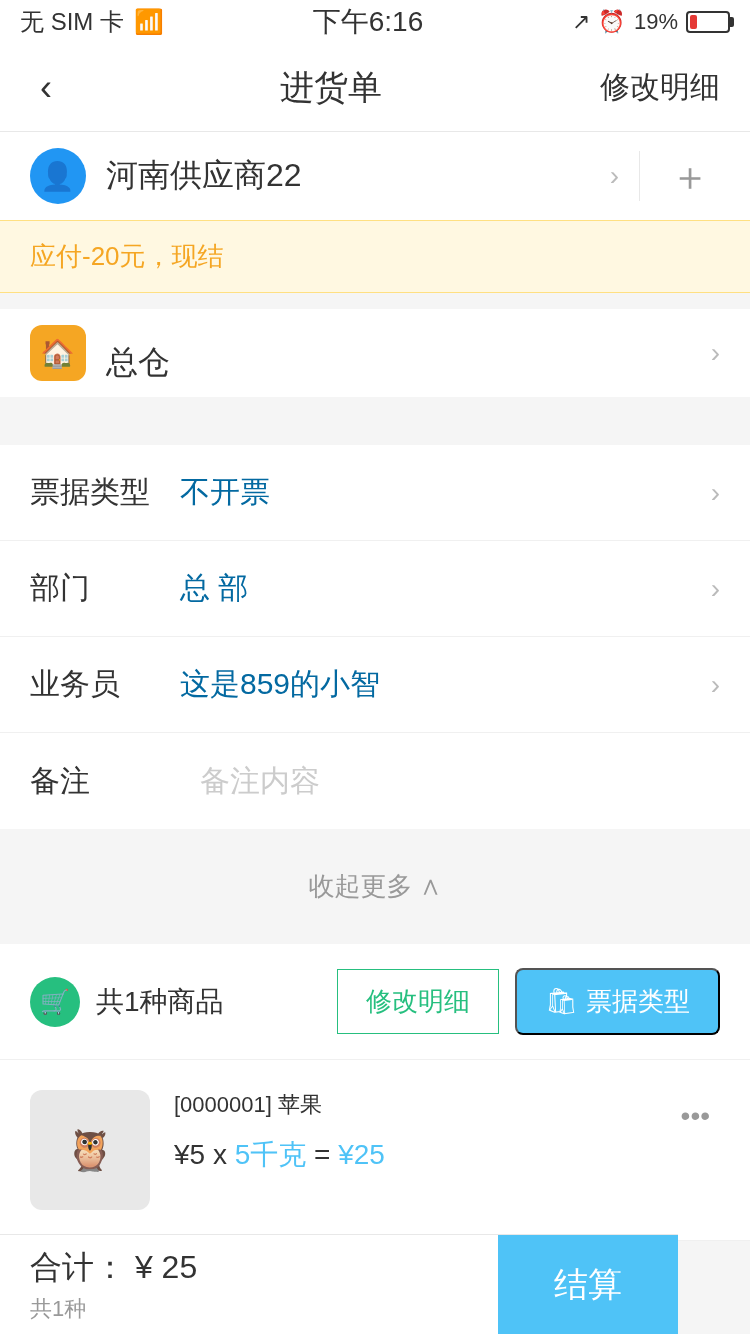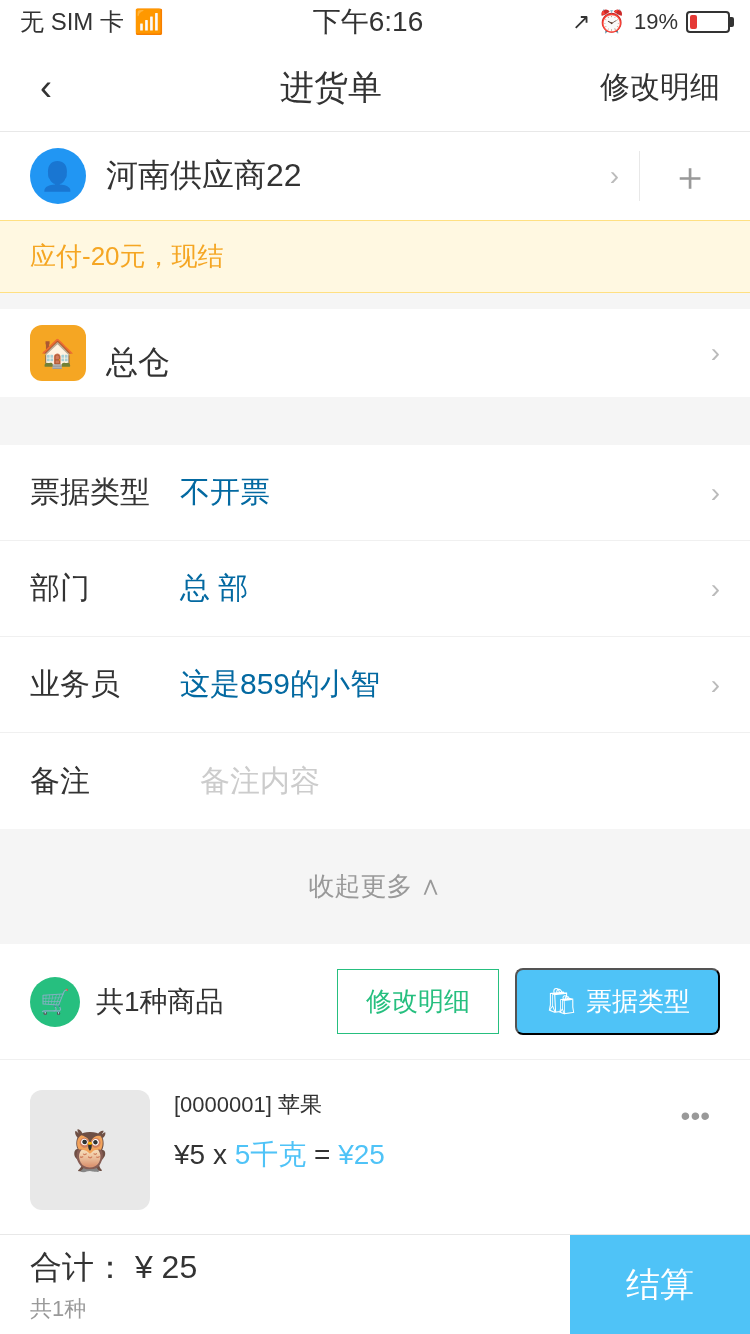--- a/index.html
+++ b/index.html
@@ -309,21 +309,21 @@
       color: #999;
       padding: 10px;
       cursor: pointer;
     }
 
     
     .bottom-bar {
       position: fixed;
       bottom: 0;
       left: 0;
-      width: 750px;
+      width: 678px;
       height: 100px;
       display: flex;
       align-items: stretch;
       background: #fff;
       border-top: 1px solid #e8e8e8;
     }
     .bottom-total {
       flex: 1;
       display: flex;
       flex-direction: column;

